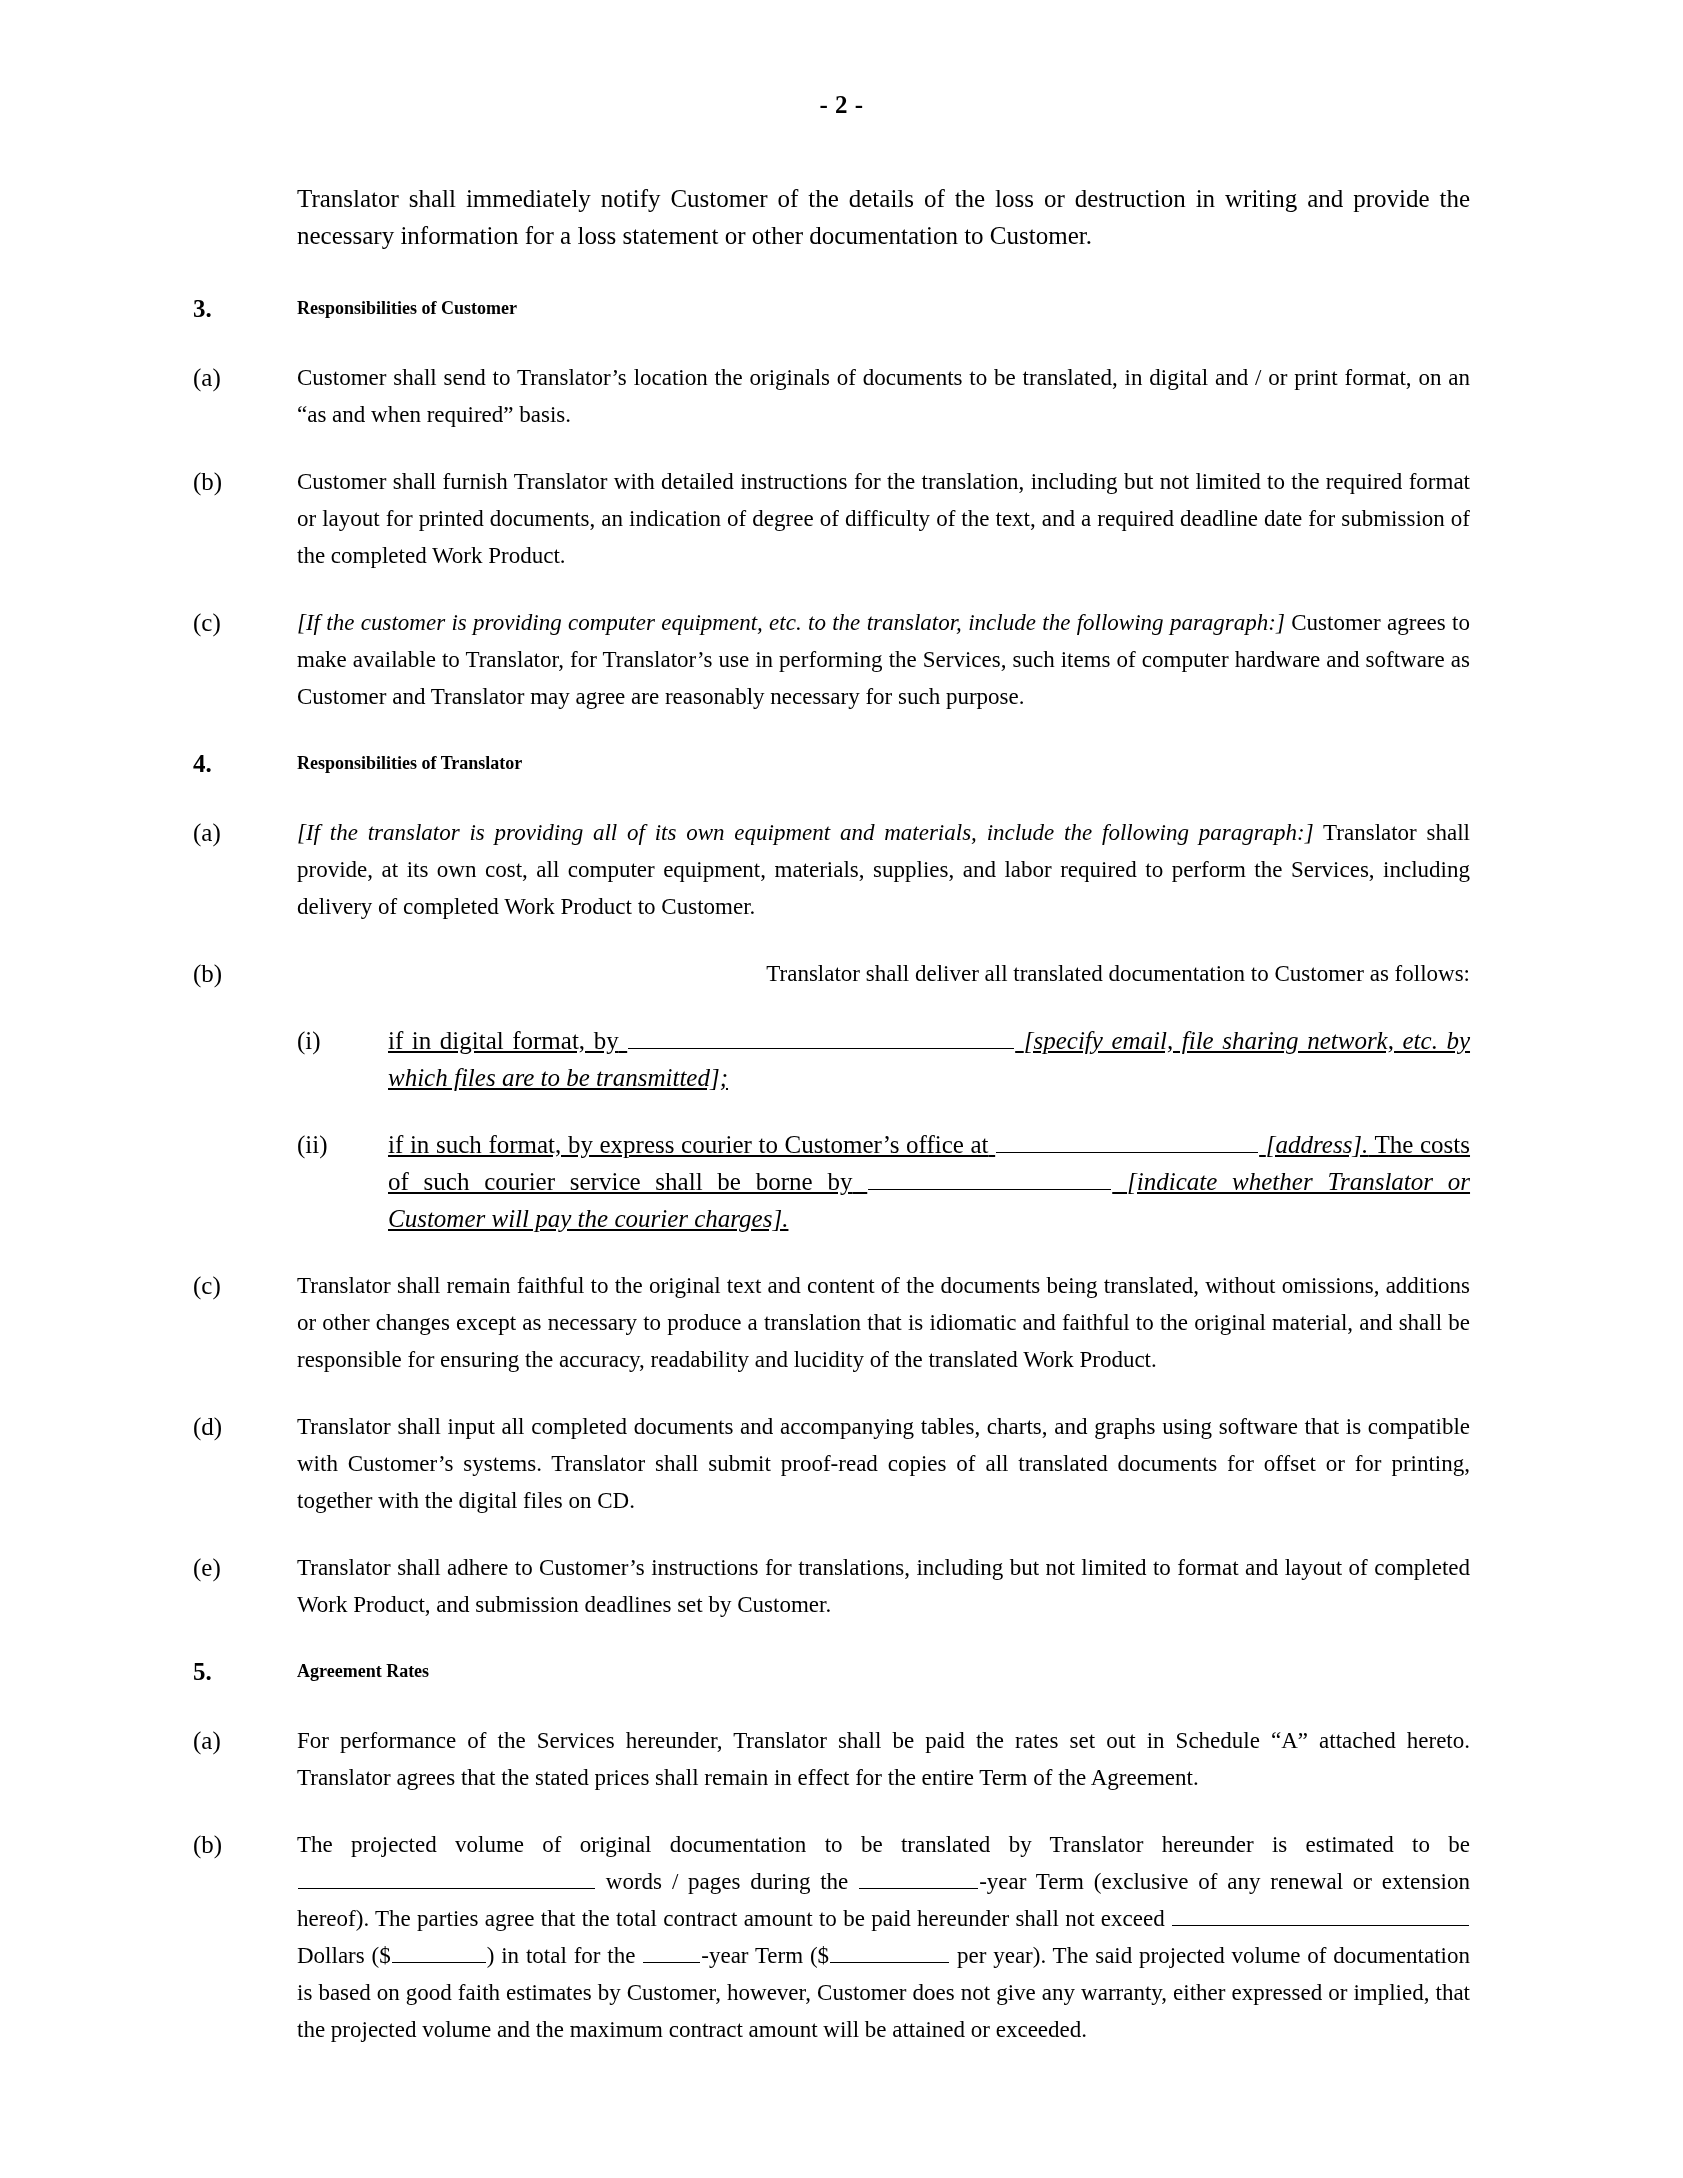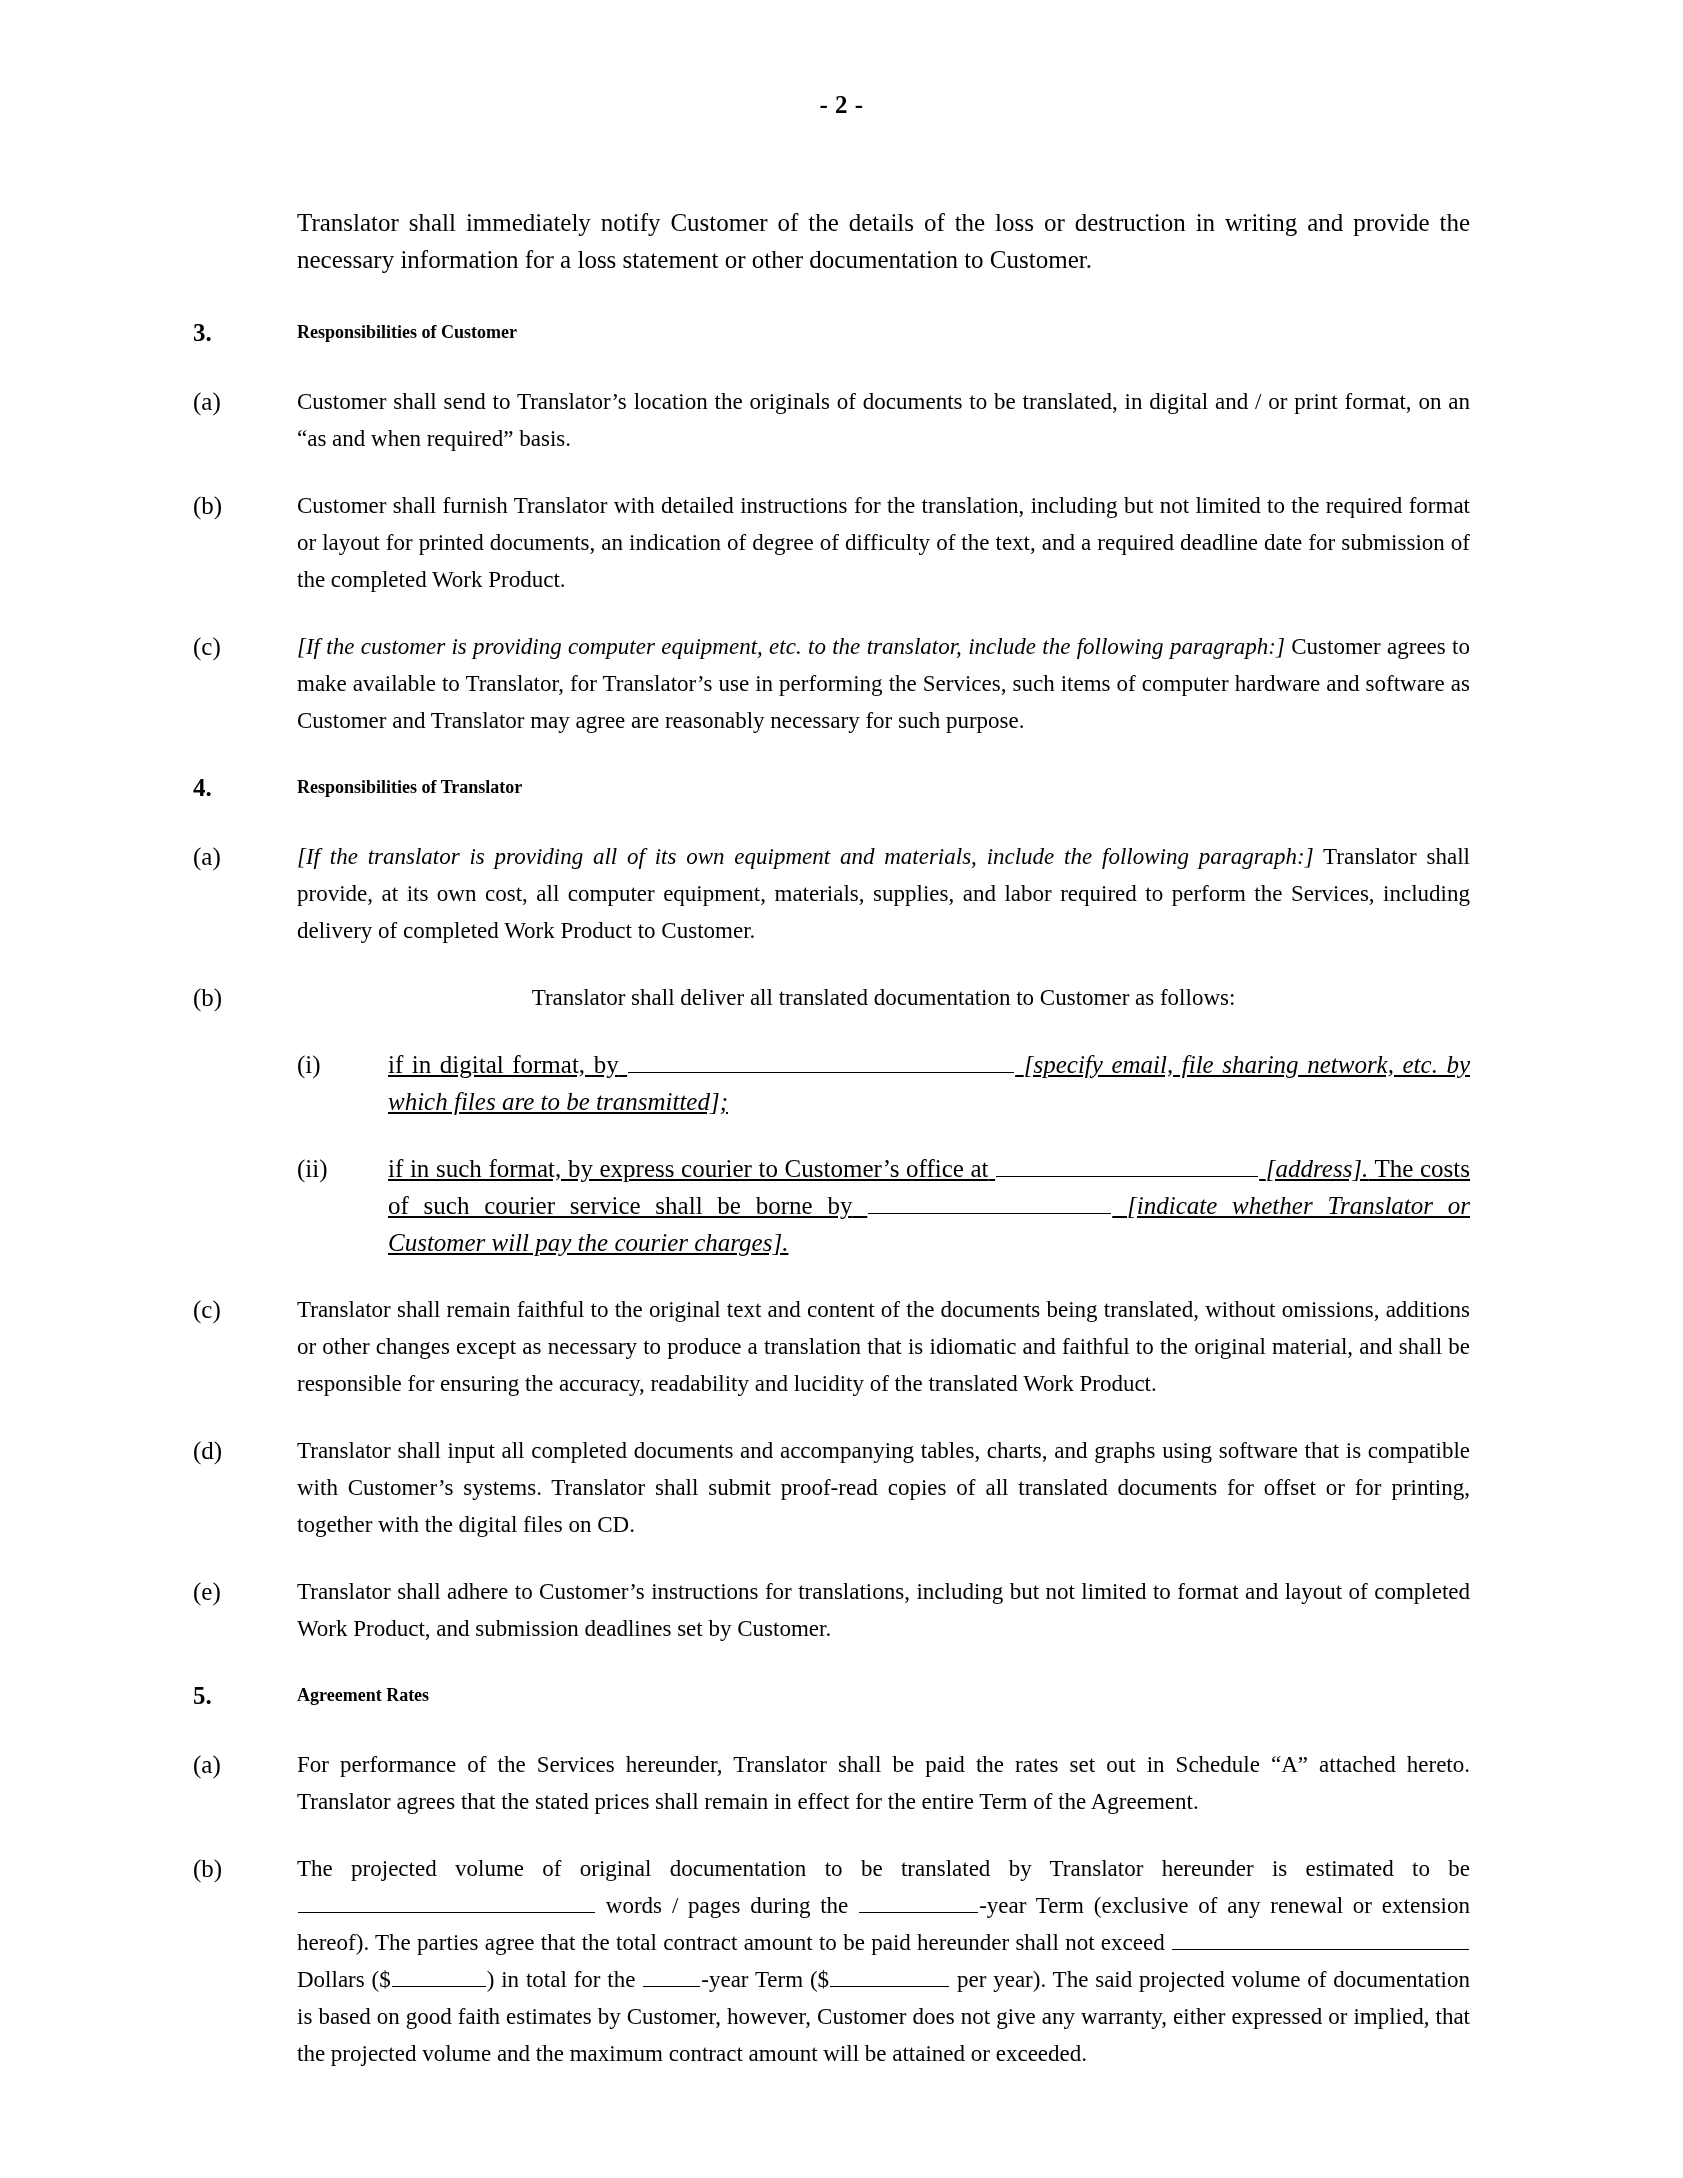--- a/index.html
+++ b/index.html
@@ -30,21 +30,21 @@
     left: 0;
     width: 1683px;
     text-align: center;
     font-size: 25px;
     font-weight: bold;
     letter-spacing: 0.5px;
   }
   
   .content {
     position: absolute;
-    top: 204px;
+    top: 180px;
     left: 193px;
     width: 1277px;
   }
   
   .block {
     display: flex;
     align-items: flex-start;
     margin-bottom: 30px;
   }
   .block.tight { margin-bottom: 0; }
@@ -58,21 +58,21 @@
     font-weight: bold;
   }
   .body {
     flex: 1 1 auto;
     font-size: 23px;
     line-height: 37px;
     text-align: justify;
     text-justify: inter-word;
     hyphens: none;
   }
-  .body.nojustify { text-align: center; }
+  .body.nojustify { text-align: right; }
 
   .heading-block {
     display: flex;
     align-items: flex-start;
     margin-bottom: 32px;
     margin-top: 6px;
   }
   .heading-text {
     flex: 1 1 auto;
     font-size: 18px;

